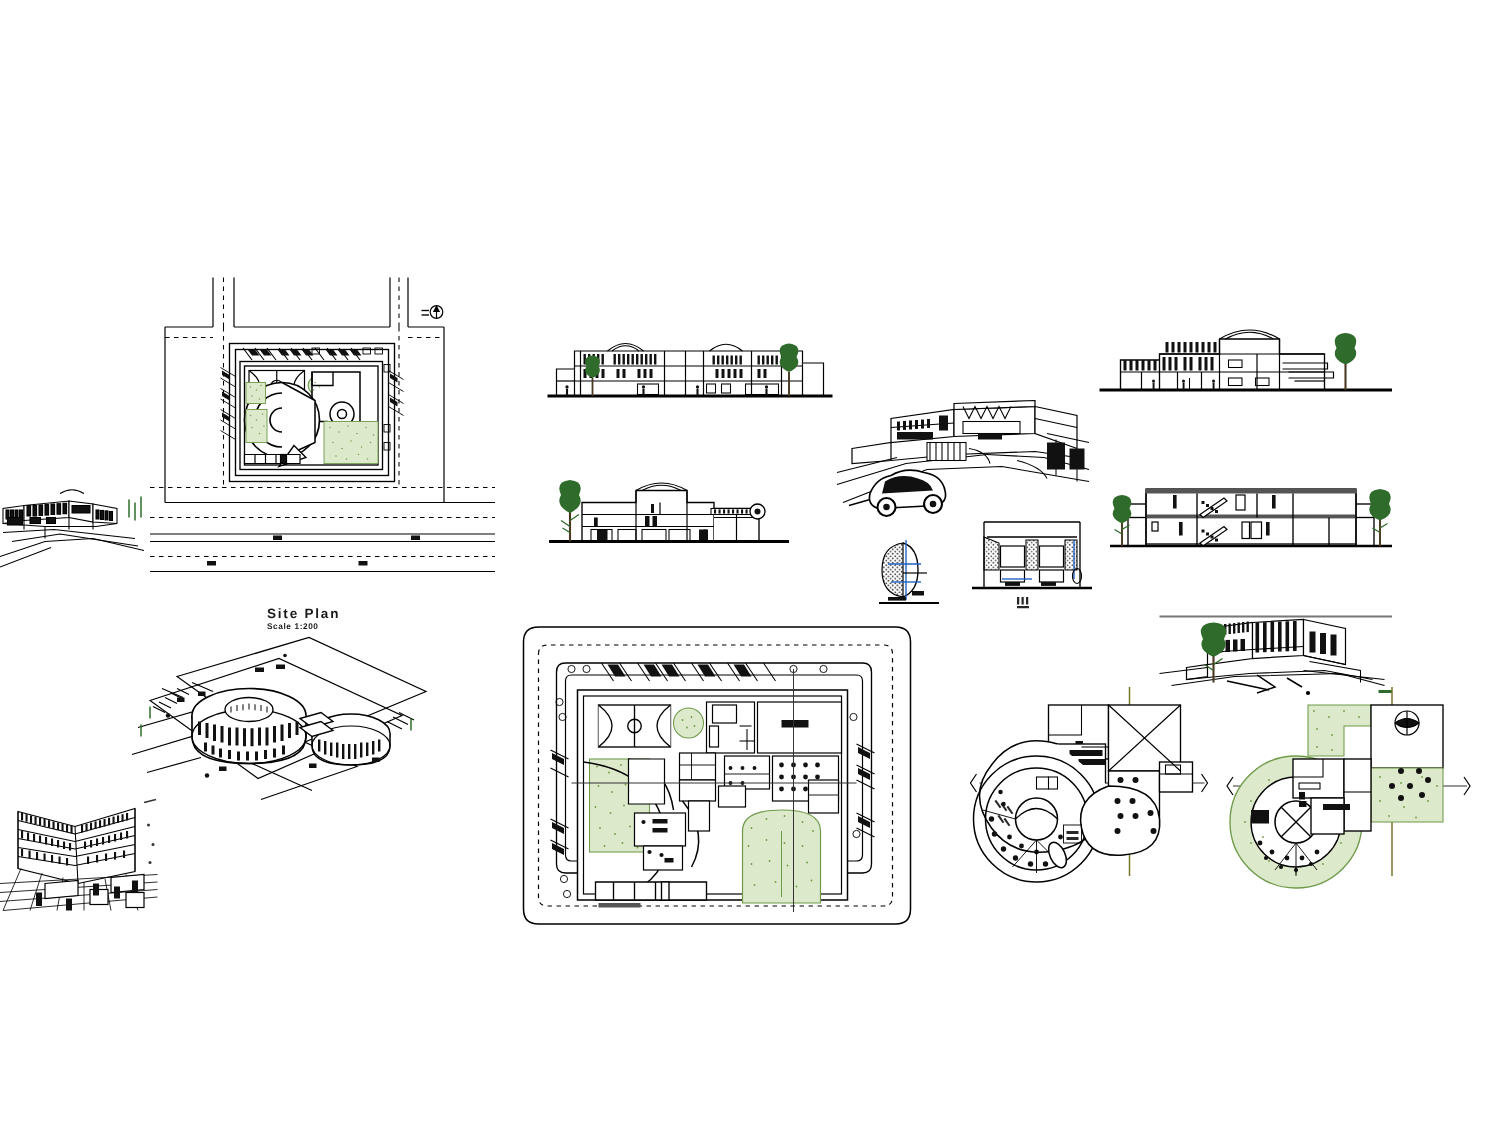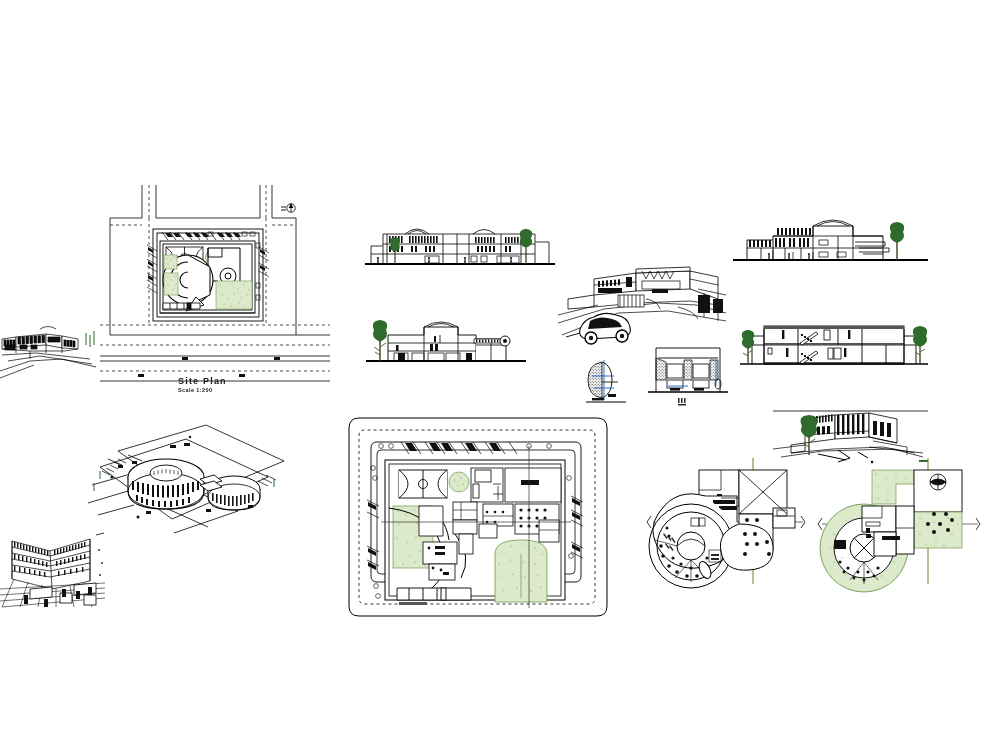--- a/index.html
+++ b/index.html
@@ -2,21 +2,21 @@
 <html><head>
 <meta charset="utf-8">
 <style>
   html,body{margin:0;padding:0;background:#ffffff;}
   body{width:1000px;height:751px;position:relative;overflow:hidden;
        font-family:"Liberation Sans", sans-serif;}
   .sheet{position:absolute;inset:0;background:#ffffff;}
   .fig{position:absolute;}
   svg{display:block;overflow:visible;}
   .lbl{position:absolute;font-family:"Liberation Sans",sans-serif;color:#1a1a1a;
-       white-space:nowrap;letter-spacing:.5px;}
+       white-space:nowrap;letter-spacing:.5px;margin-top:28px;}
   .lbl-title{font-size:9px;font-weight:700;letter-spacing:1.2px;}
   .lbl-sub{font-size:5.5px;font-weight:700;letter-spacing:.4px;}
 </style>
 </head>
 <body>
 
 <div class="sheet">
 
   <div class="fig" style="left:0px;top:315px">
   <svg width="100" height="80" viewBox="0 0 100 80">

